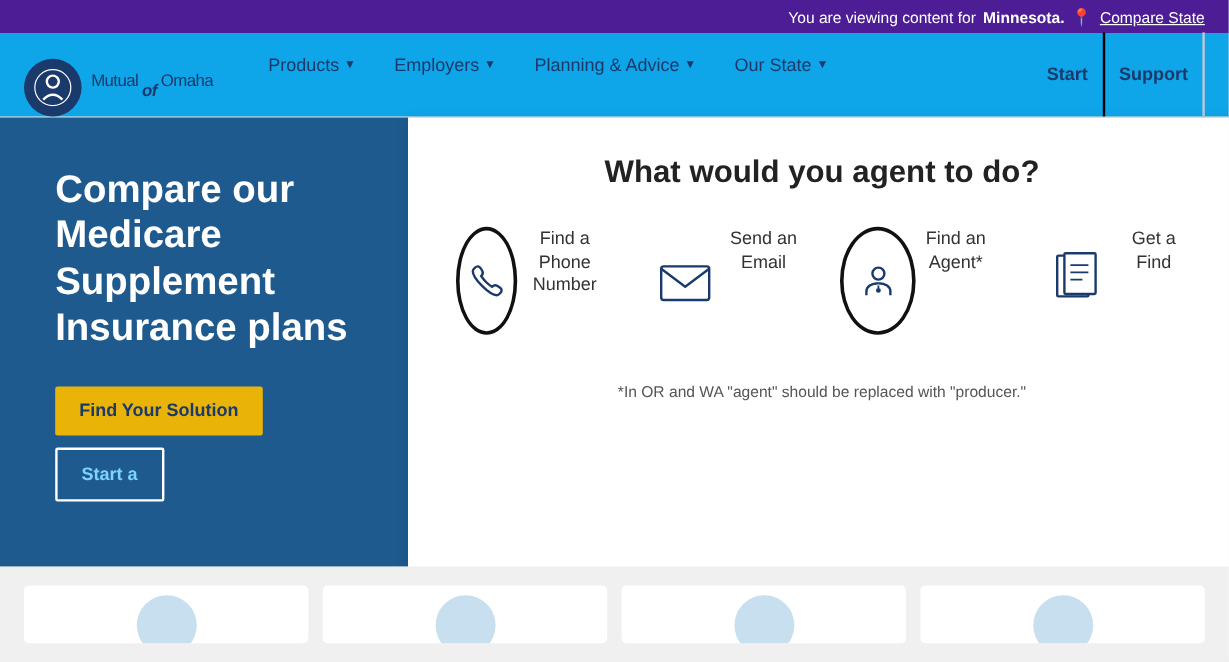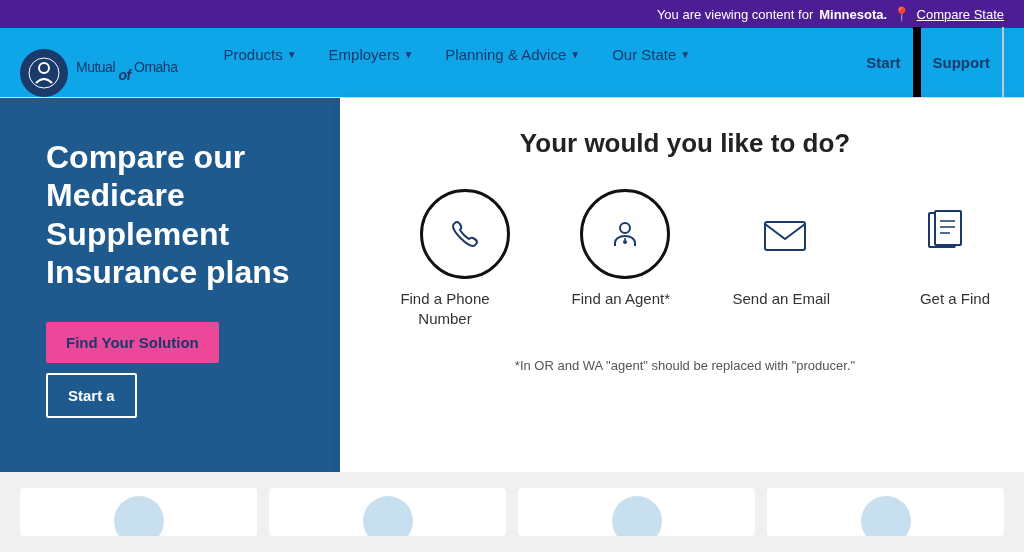--- a/index.html
+++ b/index.html
@@ -89,21 +89,21 @@
       font-size: 15px;
       font-weight: 600;
       cursor: pointer;
       text-decoration: none;
     }
     .nav-right-link.support {
       border: 2px solid #1a3a6b;
       border-top: none;
       border-bottom: none;
       height: 70px;
-      border-left: 8px solid #000000;
+      border-left: 2px solid #000000;
       border-right: 2px solid #c0c8d8;
     }
 
     
     .main-content {
       display: flex;
       height: calc(552px - 30px - 70px);
       position: relative;
     }
 
@@ -124,32 +124,32 @@
       line-height: 1.2;
       margin-bottom: 30px;
       color: #fff;
     }
     .hero-buttons {
       display: flex;
       gap: 10px;
       flex-wrap: wrap;
     }
     .btn-white {
-      background: #ec4899;
+      background: #eab308;
       color: #1a3a6b;
       border: none;
       padding: 12px 20px;
       font-size: 15px;
       font-weight: bold;
       cursor: pointer;
       border-radius: 2px;
     }
     .btn-outline {
       background: transparent;
-      color: #ffffff;
+      color: #7dd3fc;
       border: 2px solid #fff;
       padding: 12px 20px;
       font-size: 15px;
       font-weight: bold;
       cursor: pointer;
       border-radius: 2px;
     }
 
     
     .support-panel {
@@ -170,22 +170,22 @@
     }
     .support-options {
       display: flex;
       gap: 30px;
       justify-content: center;
       align-items: flex-start;
       margin-bottom: 20px;
     }
     .support-option {
       display: flex;
-      flex-direction: column;
-      align-items: flex-end;
+      flex-direction: row;
+      align-items: flex-start;
       cursor: pointer;
       width: 130px;
     }
     .support-option-icon {
       width: 90px;
       height: 90px;
       border-radius: 50%;
       display: flex;
       align-items: center;
       justify-content: center;
@@ -293,58 +293,58 @@
 
   <div class="hero">
     <h1>Compare our Medicare Supplement Insurance plans</h1>
     <div class="hero-buttons">
       <button class="btn-white">Find Your Solution</button>
       <button class="btn-outline">Start a</button>
     </div>
   </div>
 
   <div class="support-panel">
-    <div class="support-title">Your would you like to do?</div>
+    <div class="support-title">What would you agent to do?</div>
 
     <div class="support-options">
 
       <div class="support-option">
         <div class="support-option-icon ring">
           <svg width="40" height="40" viewBox="0 0 40 40" fill="none">
             <path d="M12 8 C13 8 15 10 16 12 C17 14 15 16 15 16 C15 16 17 19 19 21 C21 23 24 25 24 25 C24 25 26 23 28 24 C30 25 32 27 32 28 C32 29 30 32 28 32 C22 32 8 18 8 12 C8 10 11 8 12 8Z" fill="none" stroke="#1a3a6b" stroke-width="2"></path>
           </svg>
         </div>
         <div class="support-option-label">Find a Phone Number</div>
+      </div>
+
+      <div class="support-option">
+        <div class="support-option-icon">
+          <svg width="50" height="50" viewBox="0 0 50 50" fill="none">
+            <rect x="5" y="13" width="40" height="28" rx="2" fill="none" stroke="#1a3a6b" stroke-width="2"></rect>
+            <path d="M5 15 L25 30 L45 15" fill="none" stroke="#1a3a6b" stroke-width="2"></path>
+          </svg>
+        </div>
+        <div class="support-option-label">Send an Email</div>
       </div>
 
       <div class="support-option">
         <div class="support-option-icon ring">
           <svg width="40" height="40" viewBox="0 0 40 40" fill="none">
             <circle cx="20" cy="14" r="5" fill="none" stroke="#1a3a6b" stroke-width="2"></circle>
             <path d="M20 22 C14 22 10 25 10 29 L10 32" fill="none" stroke="#1a3a6b" stroke-width="2"></path>
             <path d="M20 22 C26 22 30 25 30 29 L30 32" fill="none" stroke="#1a3a6b" stroke-width="2"></path>
             <circle cx="20" cy="28" r="2" fill="#1a3a6b"></circle>
             <path d="M20 26 L20 24" stroke="#1a3a6b" stroke-width="1.5"></path>
           </svg>
         </div>
         <div class="support-option-label">Find an Agent*</div>
       </div>
 
       <div class="support-option">
         <div class="support-option-icon">
-          <svg width="50" height="50" viewBox="0 0 50 50" fill="none">
-            <rect x="5" y="13" width="40" height="28" rx="2" fill="none" stroke="#1a3a6b" stroke-width="2"></rect>
-            <path d="M5 15 L25 30 L45 15" fill="none" stroke="#1a3a6b" stroke-width="2"></path>
-          </svg>
-        </div>
-        <div class="support-option-label">Send an Email</div>
-      </div>
-
-      <div class="support-option">
-        <div class="support-option-icon">
           <svg width="40" height="50" viewBox="0 0 40 50" fill="none">
             <rect x="4" y="4" width="26" height="34" rx="1" fill="none" stroke="#1a3a6b" stroke-width="2"></rect>
             <rect x="10" y="2" width="26" height="34" rx="1" fill="white" stroke="#1a3a6b" stroke-width="2"></rect>
             <line x1="15" y1="12" x2="30" y2="12" stroke="#1a3a6b" stroke-width="1.5"></line>
             <line x1="15" y1="18" x2="30" y2="18" stroke="#1a3a6b" stroke-width="1.5"></line>
             <line x1="15" y1="24" x2="25" y2="24" stroke="#1a3a6b" stroke-width="1.5"></line>
           </svg>
         </div>
         <div class="support-option-label">Get a Find</div>
       </div>

